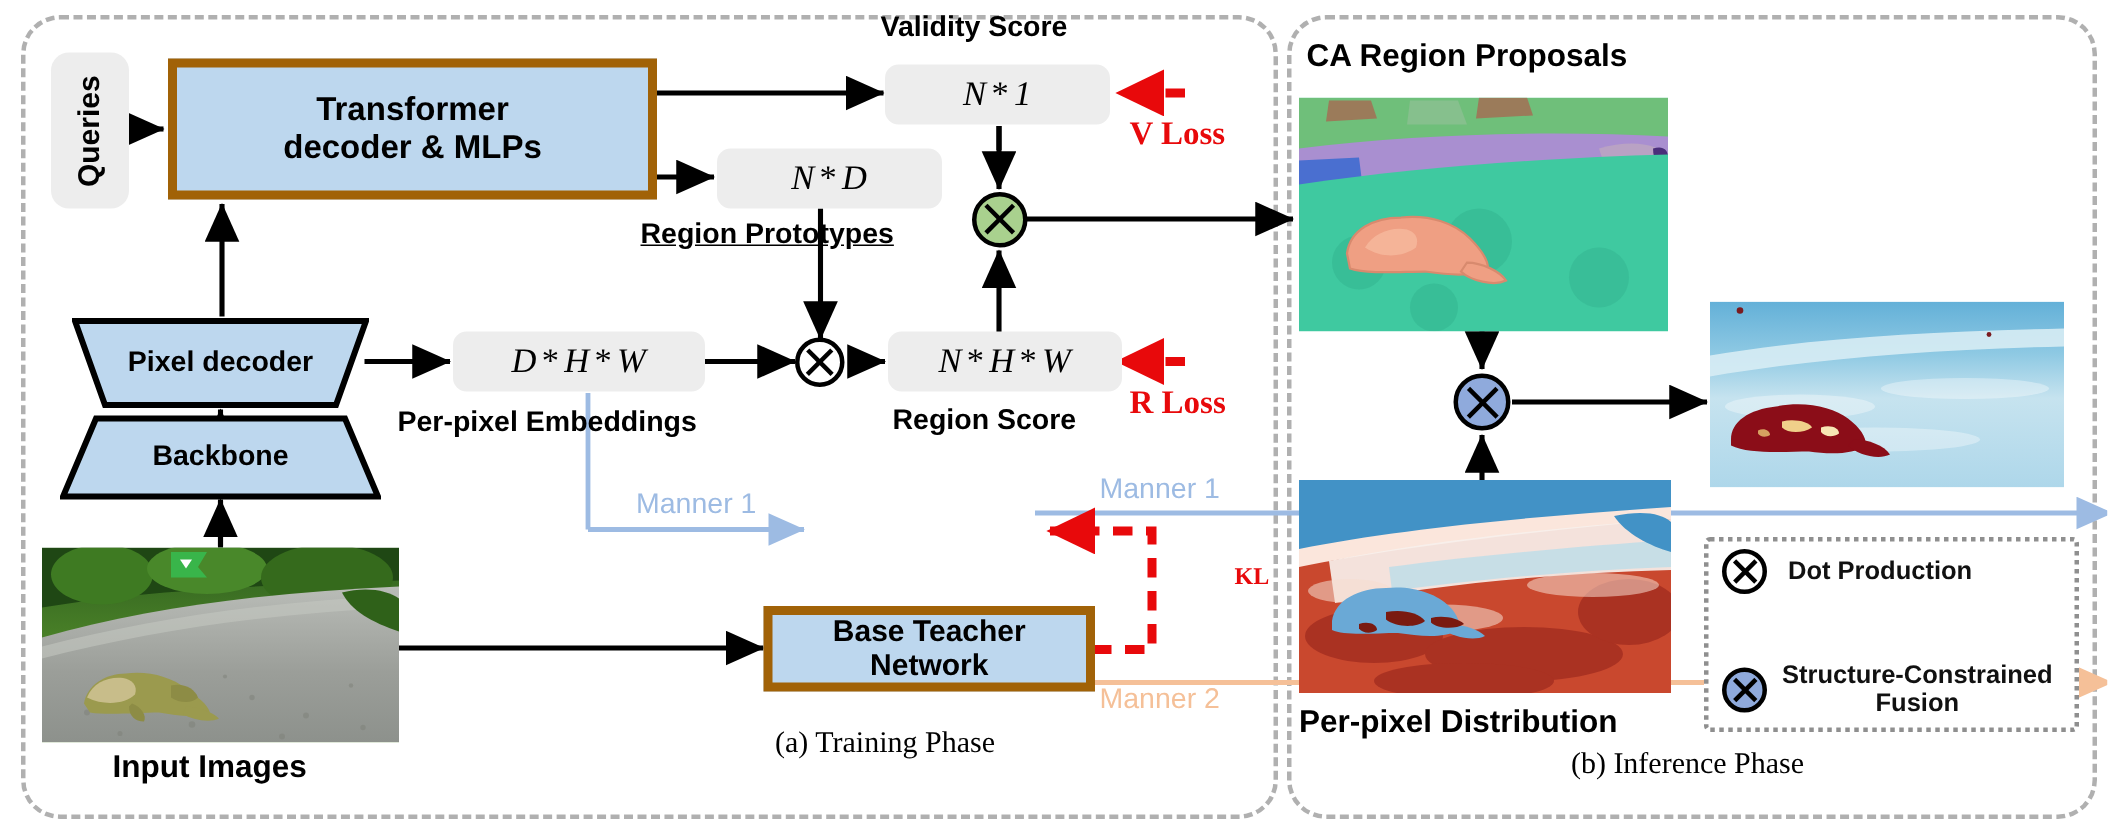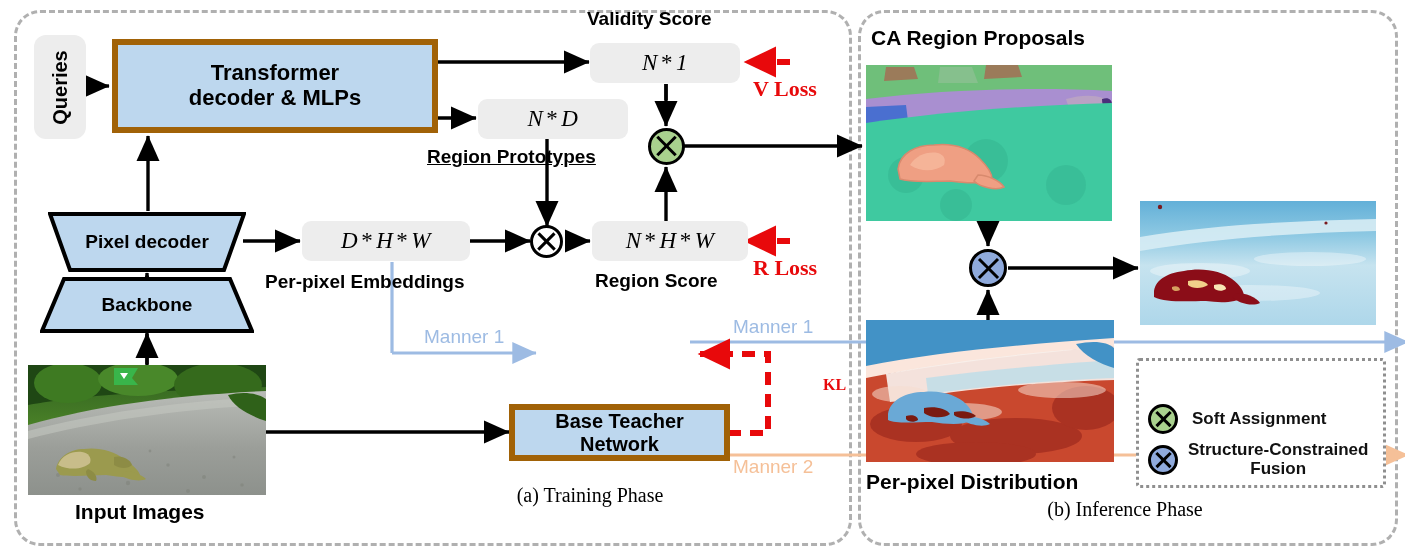--- a/index.html
+++ b/index.html
@@ -381,25 +381,25 @@
       <path d="M40,96 C46,94 52,96 52,100 C48,103 42,102 40,99 Z" fill="#7a1a10"></path>
       <path d="M88,92 C96,90 106,92 110,96 C104,100 92,99 88,95 Z" fill="#7a1a10"></path>
     </svg>
   </div>
   <div class="cap" style="left:866px;top:470px;font-size:21px;">Per-pixel Distribution</div>
 
   <div class="opcircle" style="left:969px;top:249px;width:38px;height:38px;background:#8faadc;"></div>
 
   <div class="legend" style="left:1136px;top:358px;width:250px;height:130px;"></div>
 
-
-  <div class="legend-row" style="left:1148px;top:404px;">
-    <span class="opcircle" style="position:relative;display:inline-block;width:30px;height:30px;background:#a9d18e;"></span>
-    <span class="txt" style="margin-left:14px;">Soft Assignment</span>
-  </div>
+  <div class="legend-row" style="left:1148px;top:366px;">
+    <span class="opcircle" style="position:relative;display:inline-block;width:30px;height:30px;background:#ffffff;"></span>
+    <span class="txt" style="margin-left:14px;">Dot Production</span>
+  </div>
+
 
   <div class="legend-row" style="left:1148px;top:441px;">
     <span class="opcircle" style="position:relative;display:inline-block;width:30px;height:30px;background:#8faadc;"></span>
     <span class="txt" style="margin-left:10px;white-space:pre-line;text-align:center;">Structure-Constrained
 Fusion</span>
   </div>
 
 </div>
 
 </body></html>

